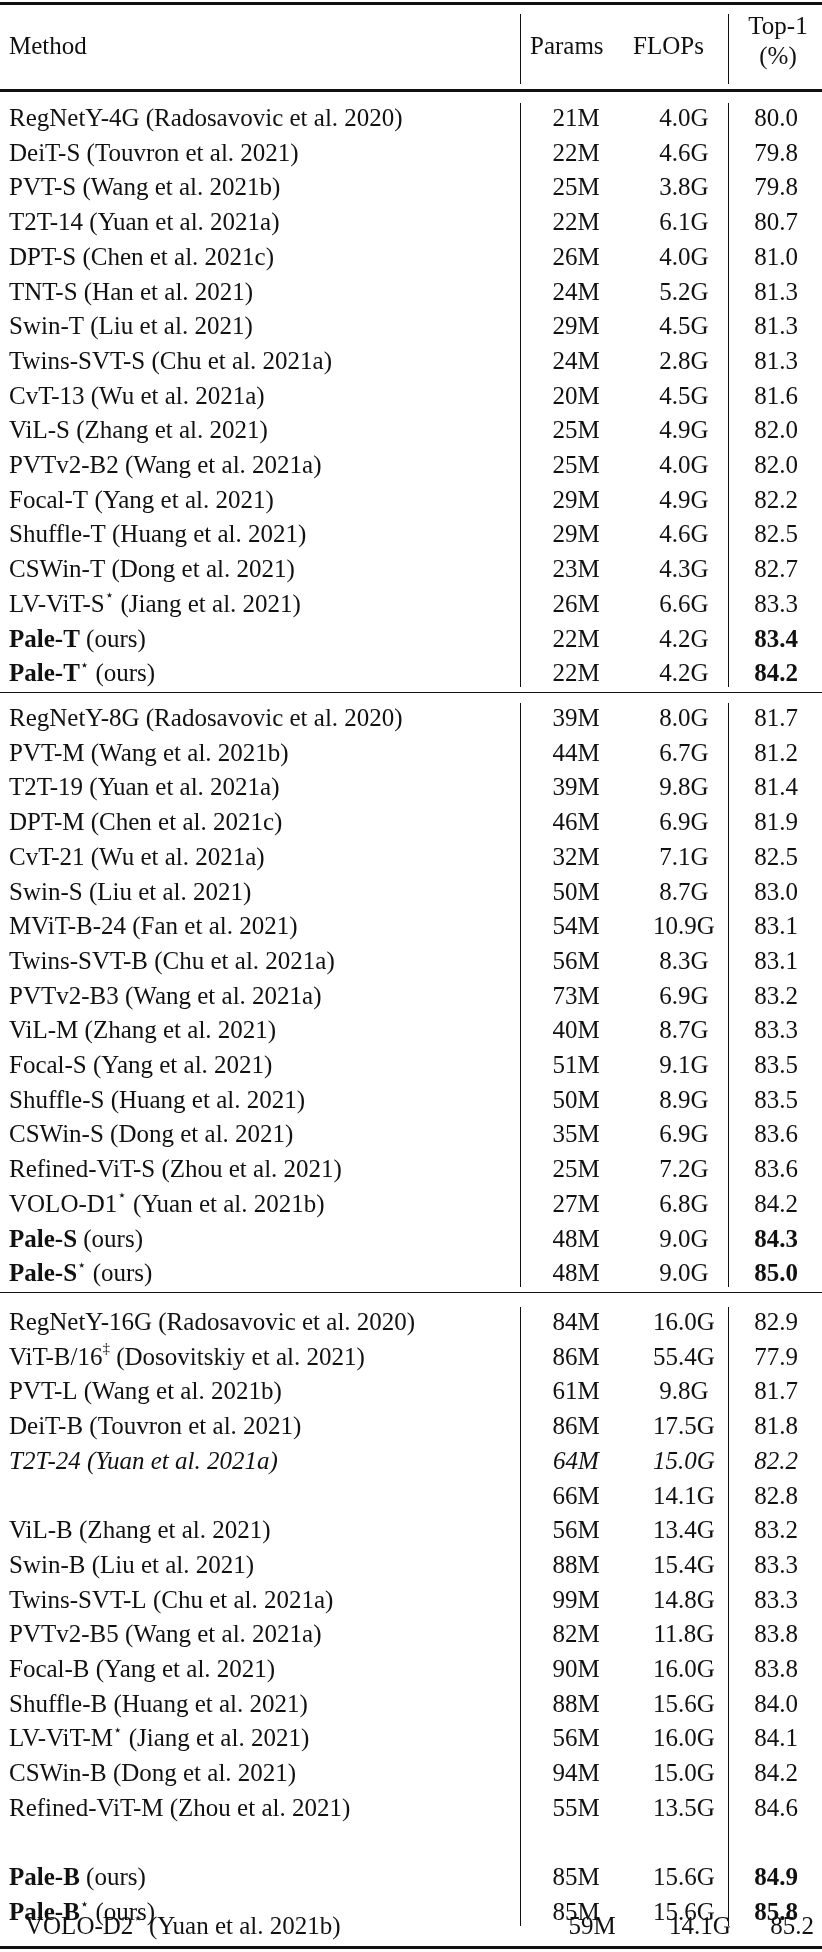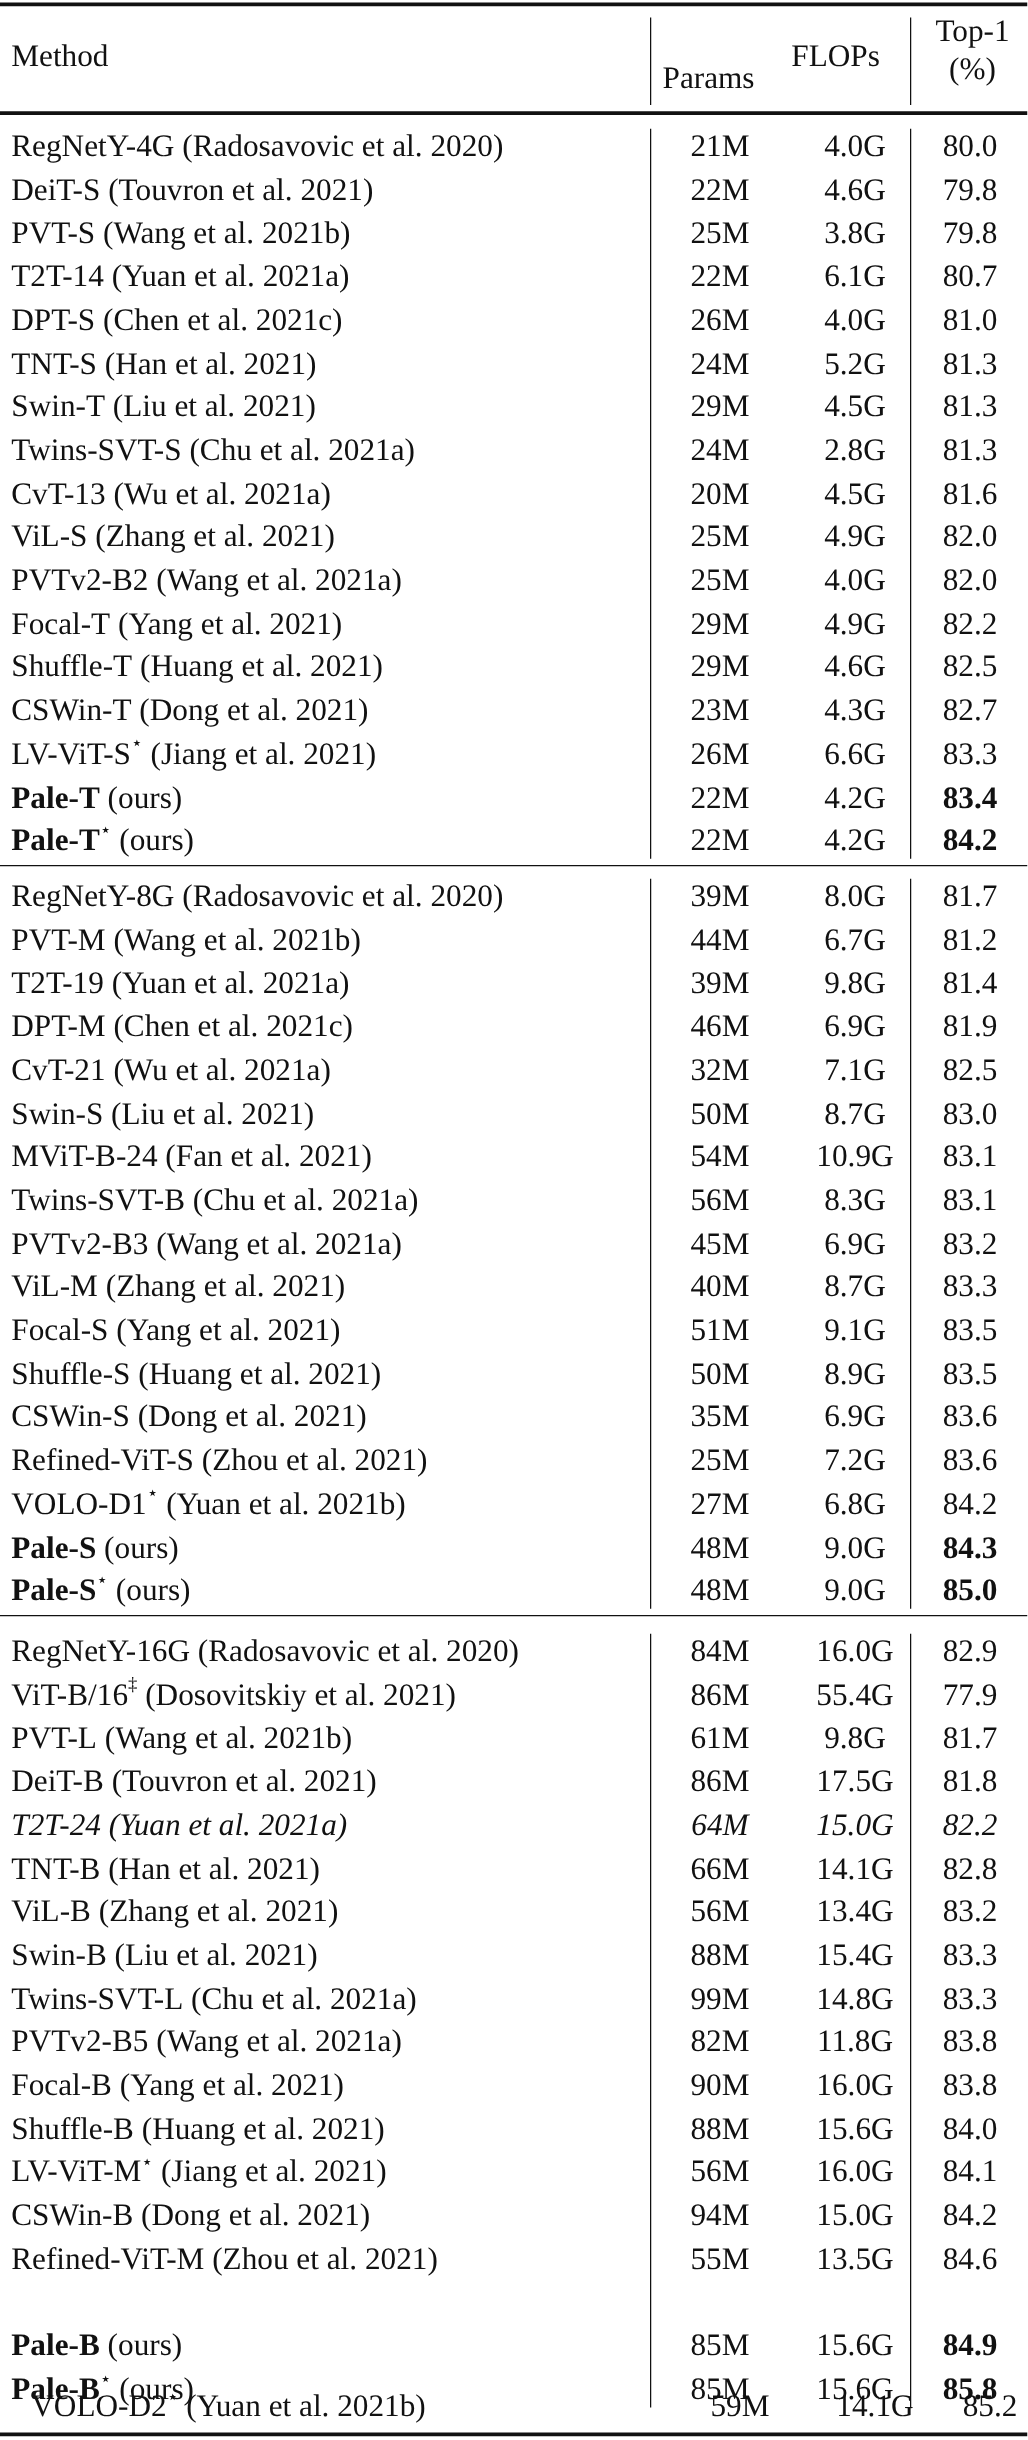--- a/index.html
+++ b/index.html
@@ -18,21 +18,21 @@
   .bold { font-weight: bold; }
   sup { font-size: 15px; line-height: 0; position: relative; top: -2px; }
 </style>
 </head>
 <body>
 
 <div class="table-wrap">
   <div class="rule-thick" style="top:2px;height:3px;"></div>
 
   <div class="hdr" style="left:9px;top:32px;">Method</div>
-  <div class="hdr" style="left:530px;top:49px;">Params</div>
+  <div class="hdr" style="left:530px;top:32px;">Params</div>
   <div class="hdr" style="left:633px;top:32px;">FLOPs</div>
   <div class="hdr" style="left:736px;top:12px;width:84px;text-align:center;">Top-1</div>
   <div class="hdr" style="left:736px;top:42px;width:84px;text-align:center;">(%)</div>
 
   <div class="rule-thick" style="top:89px;height:2.5px;"></div>
 
   <div id="body-rows">
       <div class="row" style="top: 101px; padding-left: 28px;">
         <span class="cell-method"><span class="">RegNetY-4G</span><sup></sup><span> (Radosavovic et al. 2020)</span></span>
         <span class="cell-params">21M</span>
@@ -178,21 +178,21 @@
         <span class="cell-top1">83.1</span>
       </div>
       <div class="row" style="top: 943.9px;">
         <span class="cell-method"><span class="">Twins-SVT-B</span><sup></sup><span> (Chu et al. 2021a)</span></span>
         <span class="cell-params">56M</span>
         <span class="cell-flops"><span>8.3G</span></span>
         <span class="cell-top1">83.1</span>
       </div>
       <div class="row" style="top: 978.6px;">
         <span class="cell-method"><span class="">PVTv2-B3</span><sup></sup><span> (Wang et al. 2021a)</span></span>
-        <span class="cell-params">45M</span>
+        <span class="cell-params">73M</span>
         <span class="cell-flops"><span>6.9G</span></span>
         <span class="cell-top1">83.2</span>
       </div>
       <div class="row" style="top: 1013.3px;">
         <span class="cell-method"><span class="">ViL-M</span><sup></sup><span> (Zhang et al. 2021)</span></span>
         <span class="cell-params">40M</span>
         <span class="cell-flops"><span>8.7G</span></span>
         <span class="cell-top1">83.3</span>
       </div>
       <div class="row" style="top: 1048px;">
@@ -261,21 +261,20 @@
         <span class="cell-flops"><span>17.5G</span></span>
         <span class="cell-top1">81.8</span>
       </div>
       <div class="row" style="top: 1443.8px; font-style: italic;">
         <span class="cell-method"><span class="">T2T-24</span><sup></sup><span> (Yuan et al. 2021a)</span></span>
         <span class="cell-params">64M</span>
         <span class="cell-flops"><span>15.0G</span></span>
         <span class="cell-top1">82.2</span>
       </div>
       <div class="row" style="top: 1478.5px;">
-        <span class="cell-method"><span class="">TNT-B</span><sup></sup><span> (Han et al. 2021)</span></span>
         <span class="cell-params">66M</span>
         <span class="cell-flops"><span>14.1G</span></span>
         <span class="cell-top1">82.8</span>
       </div>
       <div class="row" style="top: 1513.2px;">
         <span class="cell-method"><span class="">ViL-B</span><sup></sup><span> (Zhang et al. 2021)</span></span>
         <span class="cell-params">56M</span>
         <span class="cell-flops"><span>13.4G</span></span>
         <span class="cell-top1">83.2</span>
       </div>

